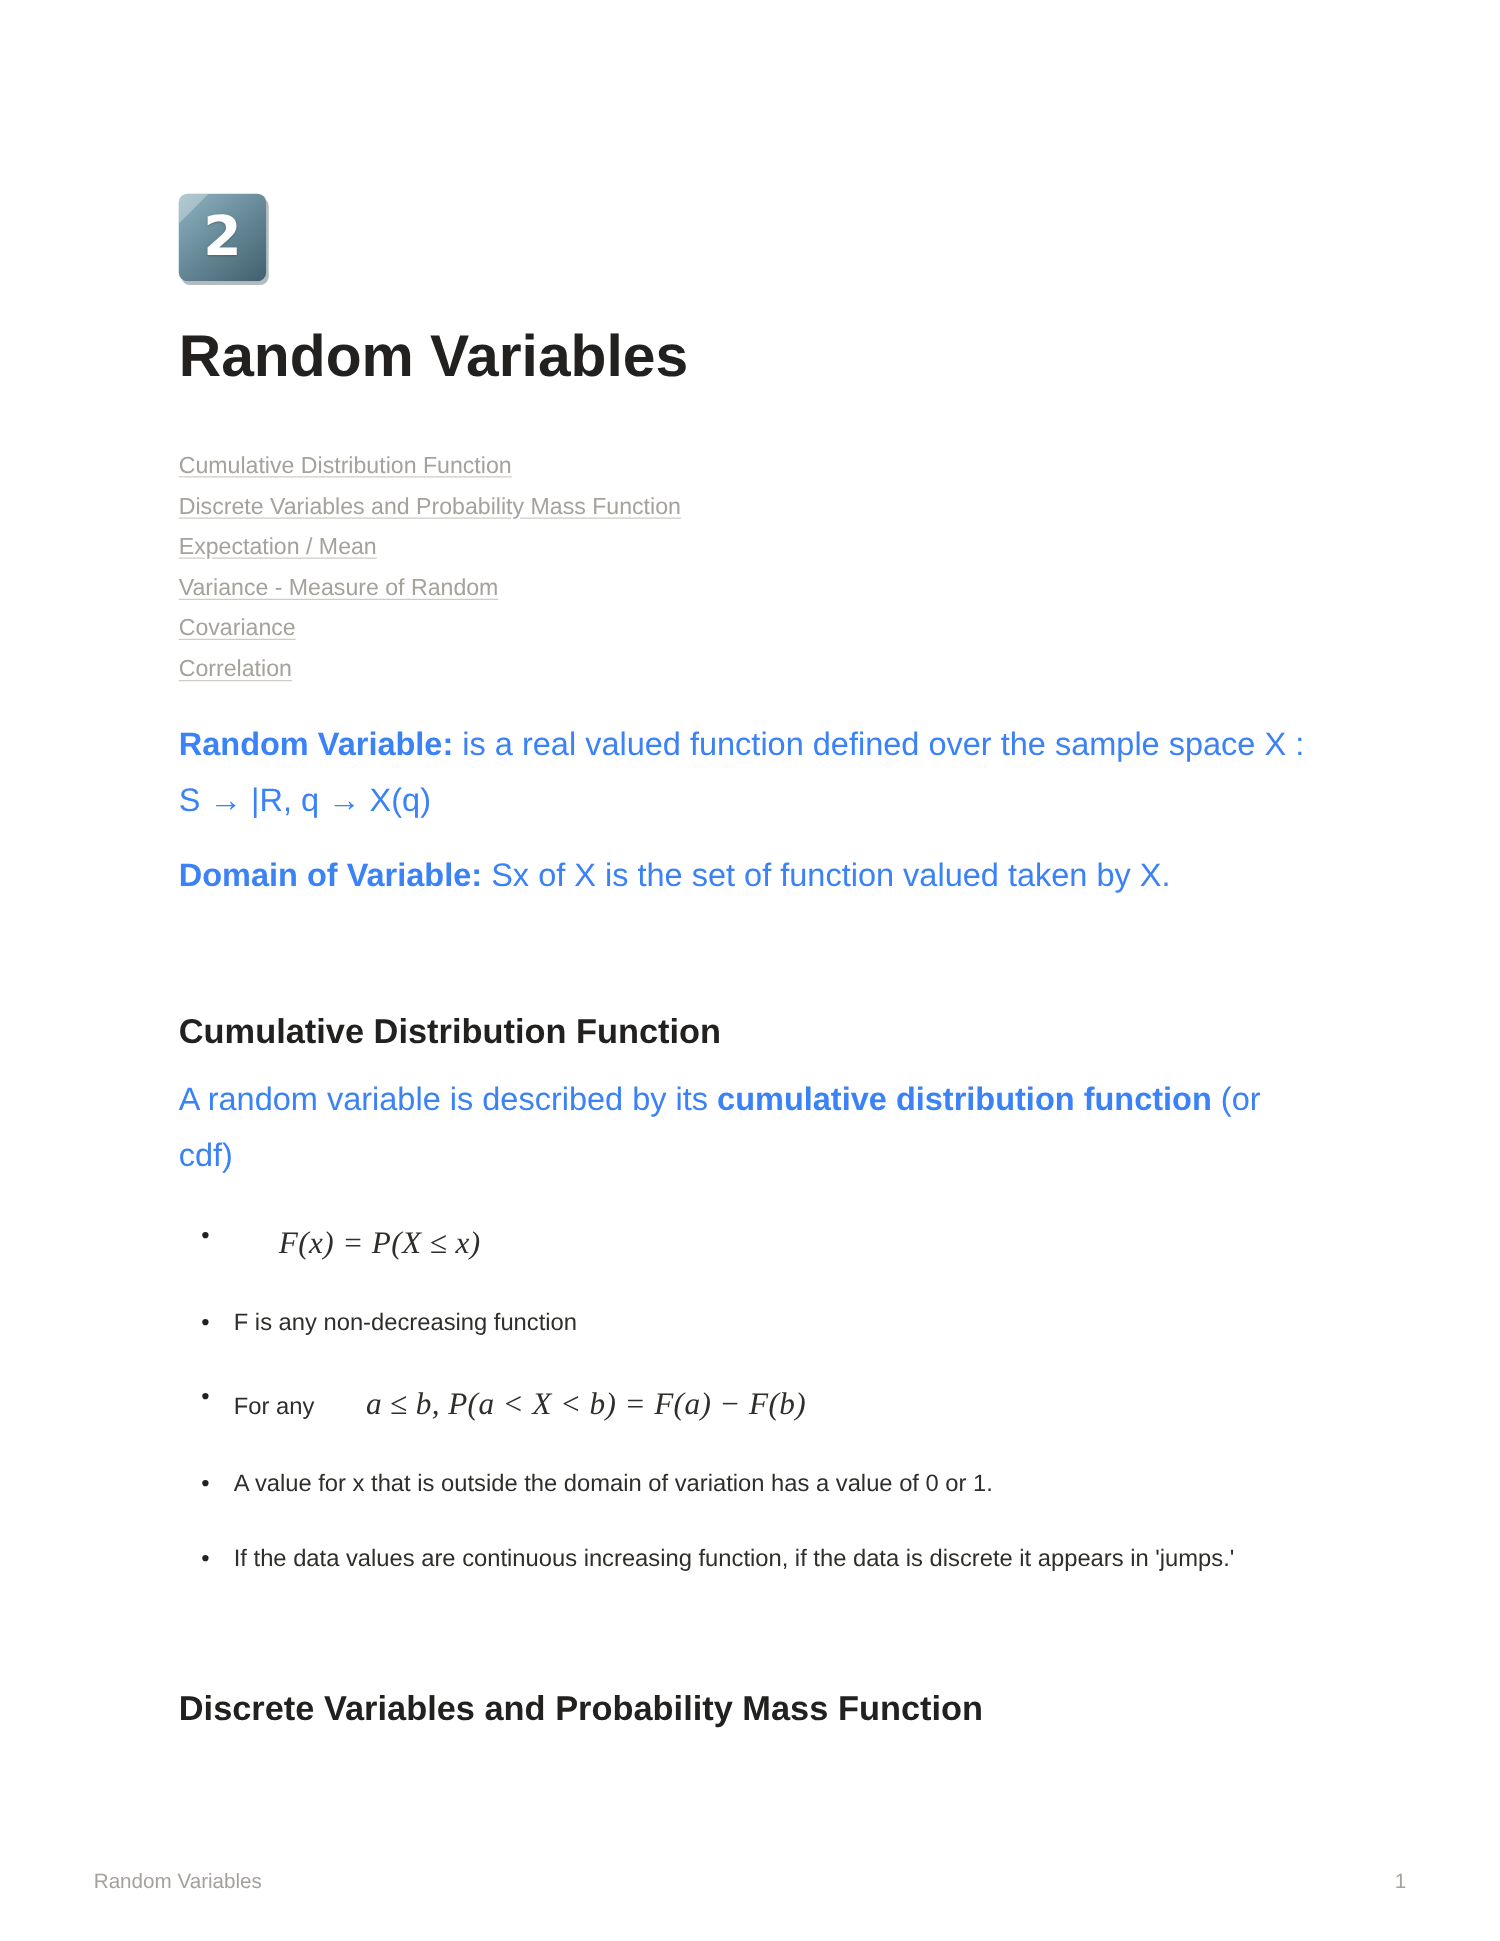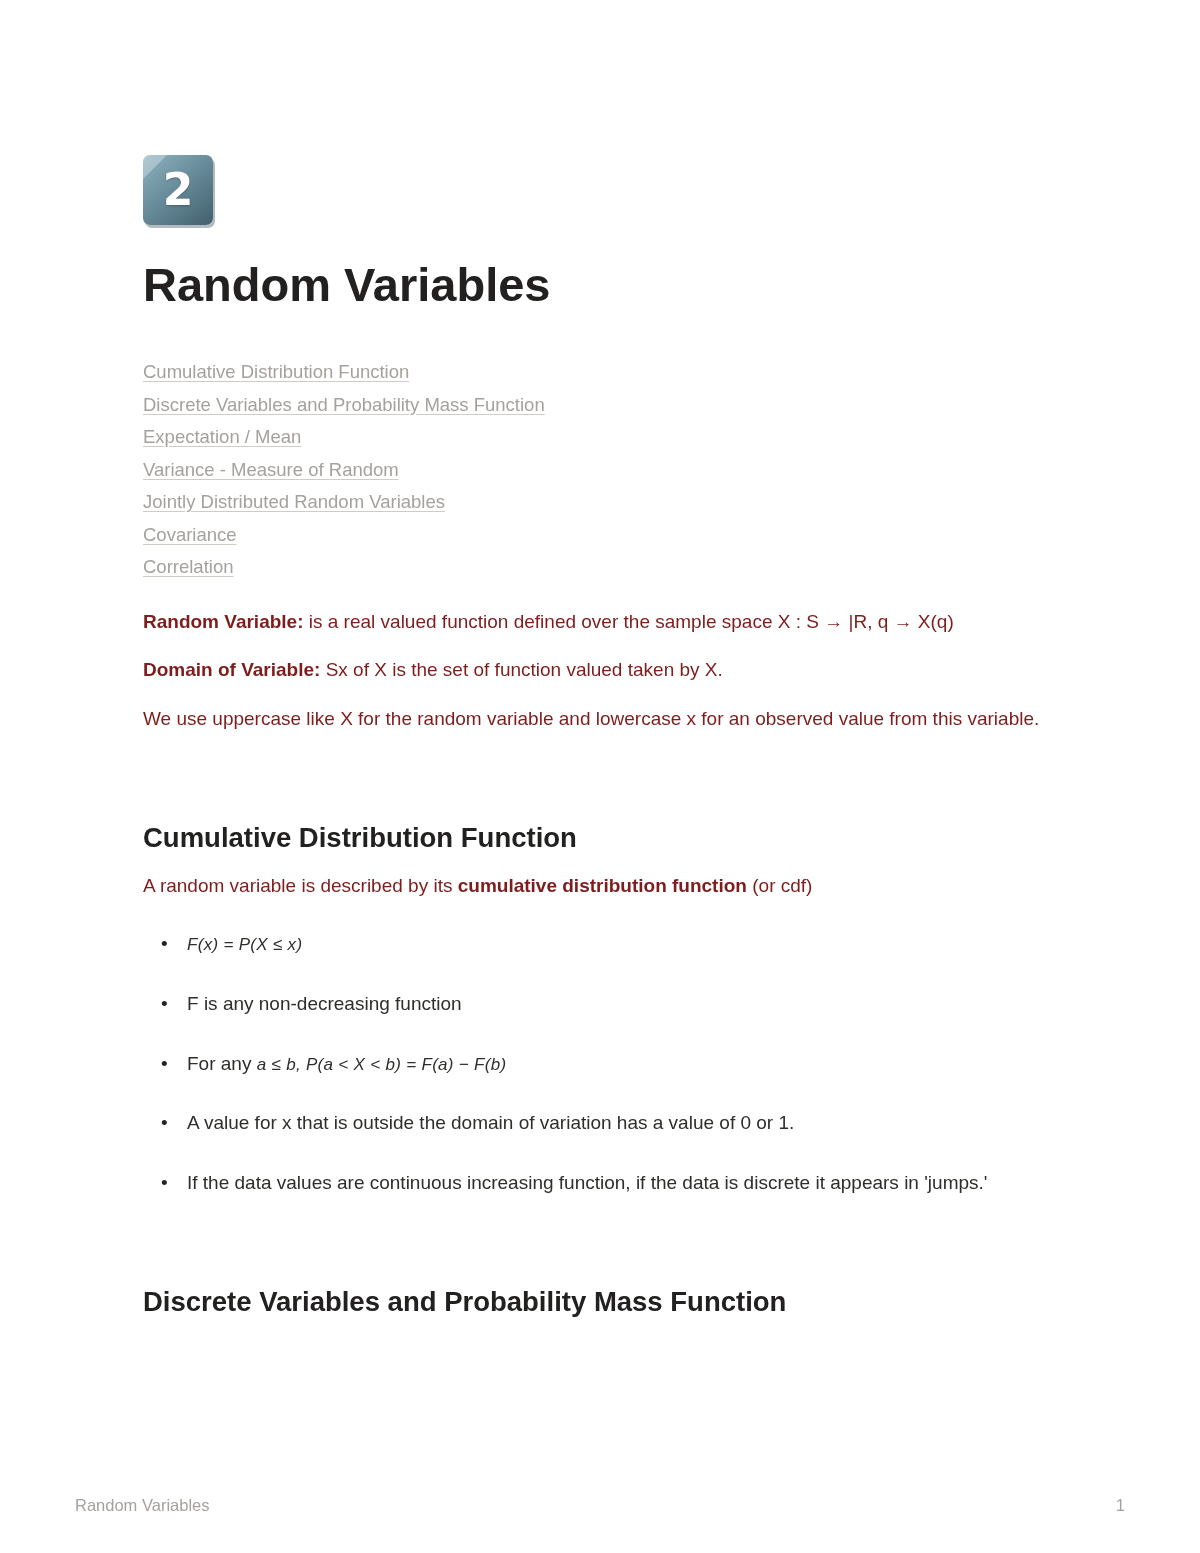--- a/index.html
+++ b/index.html
@@ -69,23 +69,23 @@
     line-height: 32.5px;
     color: #a5a29d;
     text-decoration: underline;
     text-decoration-color: #cfccc6;
     text-underline-offset: 3px;
     cursor: pointer;
   }
 
   p.body-text {
     margin: 0 0 16px 0;
-    font-size: 19px;
+    font-size: 26px;
     line-height: 1.72;
-    color: #7f1d1d;
+    color: #3b82f6;
     max-width: 914px;
   }
   p.body-text strong { font-weight: 700; }
 
   h2.section-heading {
     margin: 86px 0 16px 0;
     font-size: 27.5px;
     font-weight: 700;
     color: #222120;
   }
@@ -105,24 +105,25 @@
   }
   ul.bullets li::before {
     content: "\2022";
     position: absolute;
     left: 0;
     top: 0;
     font-size: 19px;
     color: #222;
   }
   .math {
-    font-family: Liberation Sans, sans-serif;
+    font-family: Liberation Serif, serif;
     font-style: italic;
-    font-size: 17px;
+    font-size: 25px;
     letter-spacing: 0.3px;
+    margin-left: 36px;
   }
 
   .footer {
     position: absolute;
     left: 75px;
     right: 75px;
     bottom: 38px;
     display: flex;
     justify-content: space-between;
     align-items: baseline;
@@ -139,34 +140,32 @@
     <span>2</span>
   </div>
 
   <h1 class="page-title">Random Variables</h1>
 
   <nav class="toc">
     <a>Cumulative Distribution Function</a>
     <a>Discrete Variables and Probability Mass Function</a>
     <a>Expectation / Mean</a>
     <a>Variance - Measure of Random</a>
-    <a>Jointly Distributed Random Variables</a>
     <a>Covariance</a>
     <a>Correlation</a>
   </nav>
 
   <p class="body-text">
     <strong>Random Variable:</strong><span> is a real valued function defined over the sample space X : S → |R, q → X(q)</span>
   </p>
 
   <p class="body-text">
     <strong>Domain of Variable:</strong><span> Sx of X is the set of function valued taken by X.</span>
   </p>
 
-  <p class="body-text">We use uppercase like X for the random variable and lowercase x for an observed value from this variable.</p>
 
   <h2 class="section-heading">Cumulative Distribution Function</h2>
 
   <p class="body-text">
     <span>A random variable is described by its </span><strong>cumulative distribution function</strong><span> (or cdf)</span>
   </p>
 
   <ul class="bullets">
     <li>
       <span class="math">F(x) = P(X ≤ x)</span>

